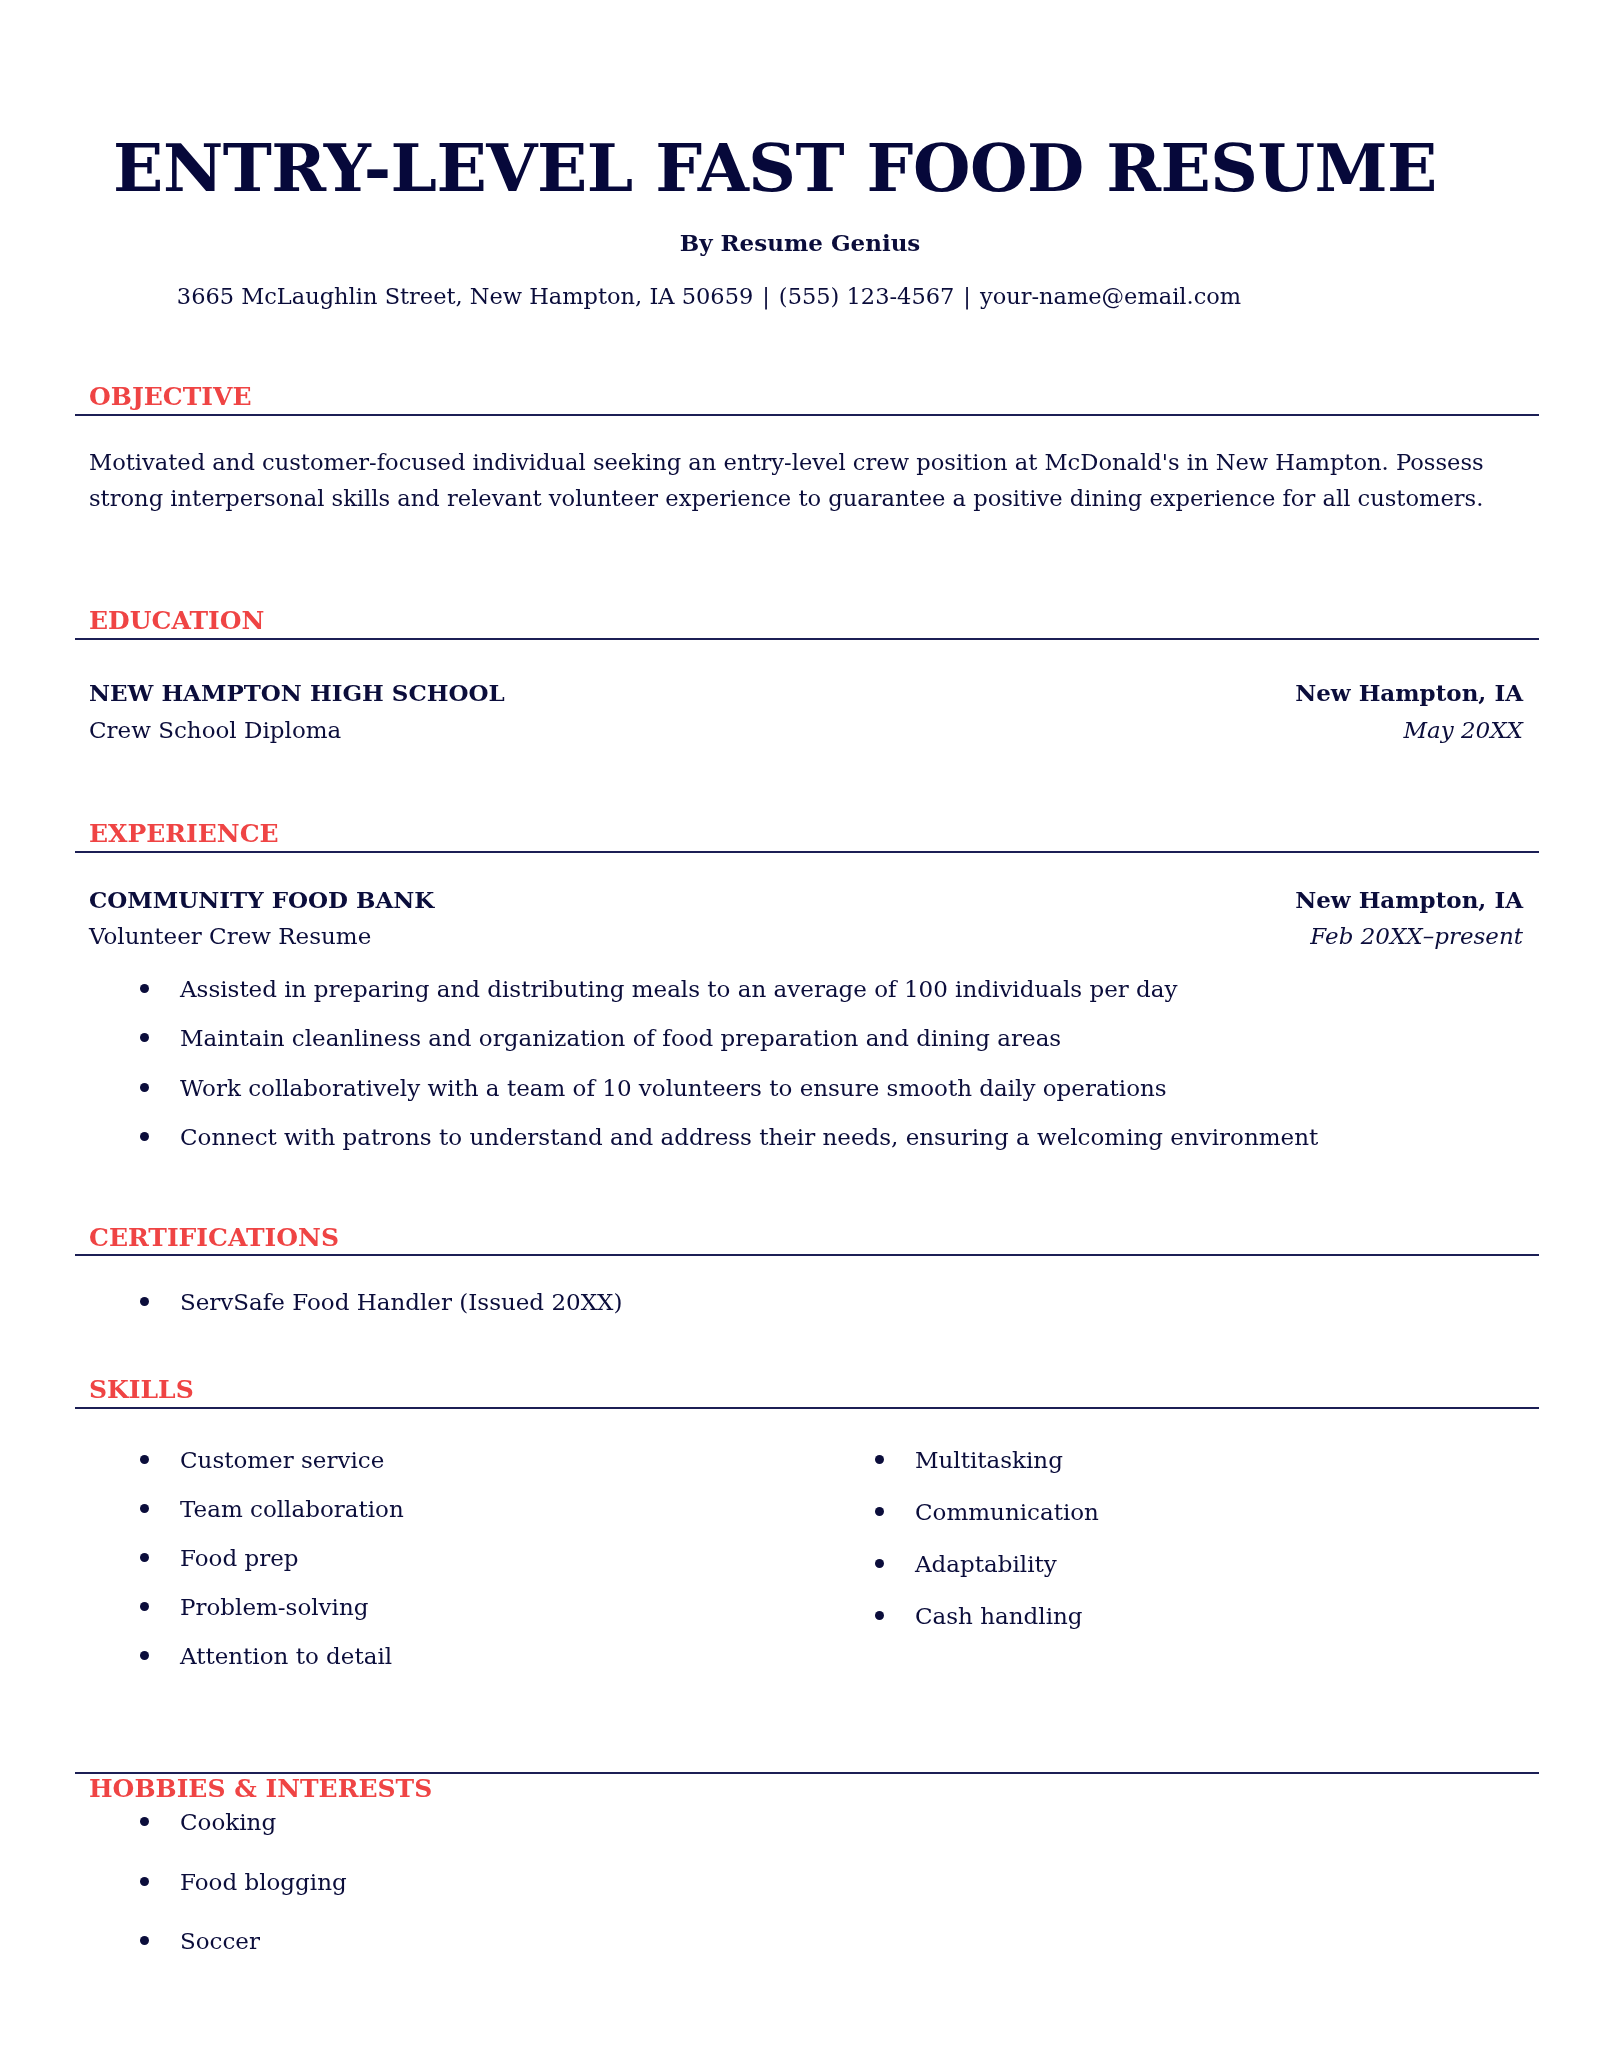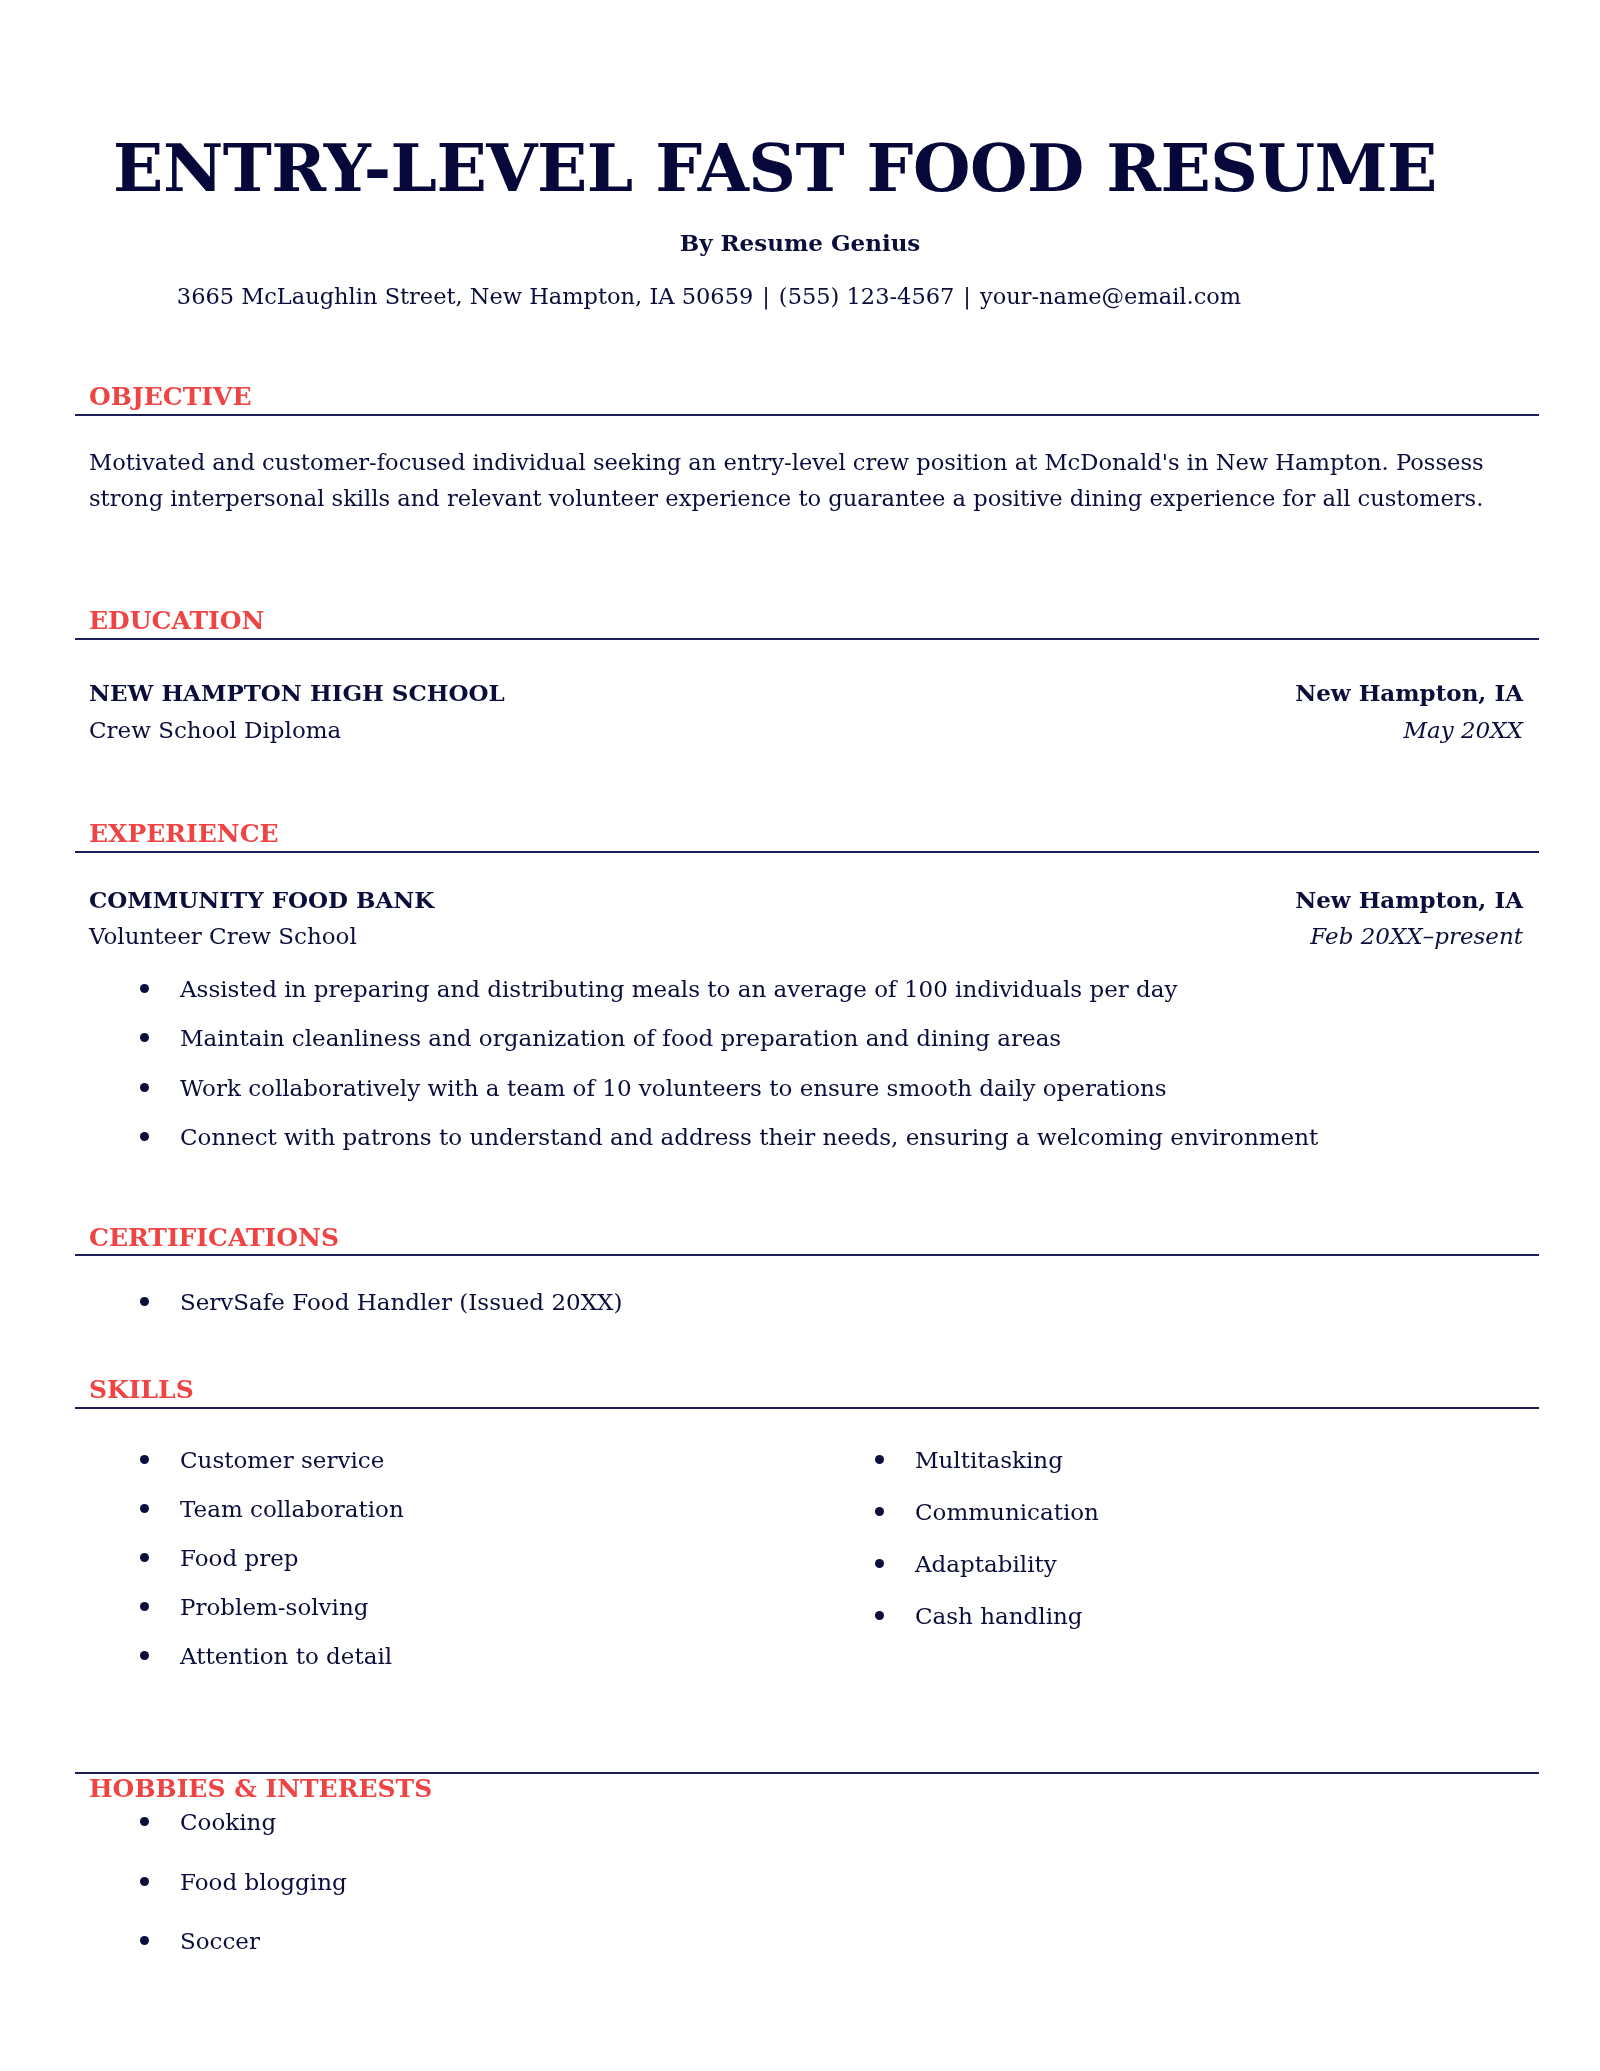--- a/index.html
+++ b/index.html
@@ -43,21 +43,21 @@
 <div class="rule" style="top:638px;"></div>
 <div class="abs entry-name" style="top:678px;">NEW HAMPTON HIGH SCHOOL</div>
 <div class="abs entry-right" style="top:678px;">New Hampton, IA</div>
 <div class="abs entry-sub" style="top:715px;">Crew School Diploma</div>
 <div class="abs entry-date" style="top:715px;">May 20XX</div>
 
 <div class="abs h2" style="top:819px;">EXPERIENCE</div>
 <div class="rule" style="top:851px;"></div>
 <div class="abs entry-name" style="top:885px;">COMMUNITY FOOD BANK</div>
 <div class="abs entry-right" style="top:885px;">New Hampton, IA</div>
-<div class="abs entry-sub" style="top:921px;">Volunteer Crew School</div>
+<div class="abs entry-sub" style="top:921px;">Volunteer Crew Resume</div>
 <div class="abs entry-date" style="top:921px;">Feb 20XX–present</div>
 
 <div class="bullet-row" style="left:140px; top:973px;">
   <span class="dot"></span>
   <span class="btext">Assisted in preparing and distributing meals to an average of 100 individuals per day</span>
 </div>
 <div class="bullet-row" style="left:140px; top:1022px;">
   <span class="dot"></span>
   <span class="btext">Maintain cleanliness and organization of food preparation and dining areas</span>
 </div>

